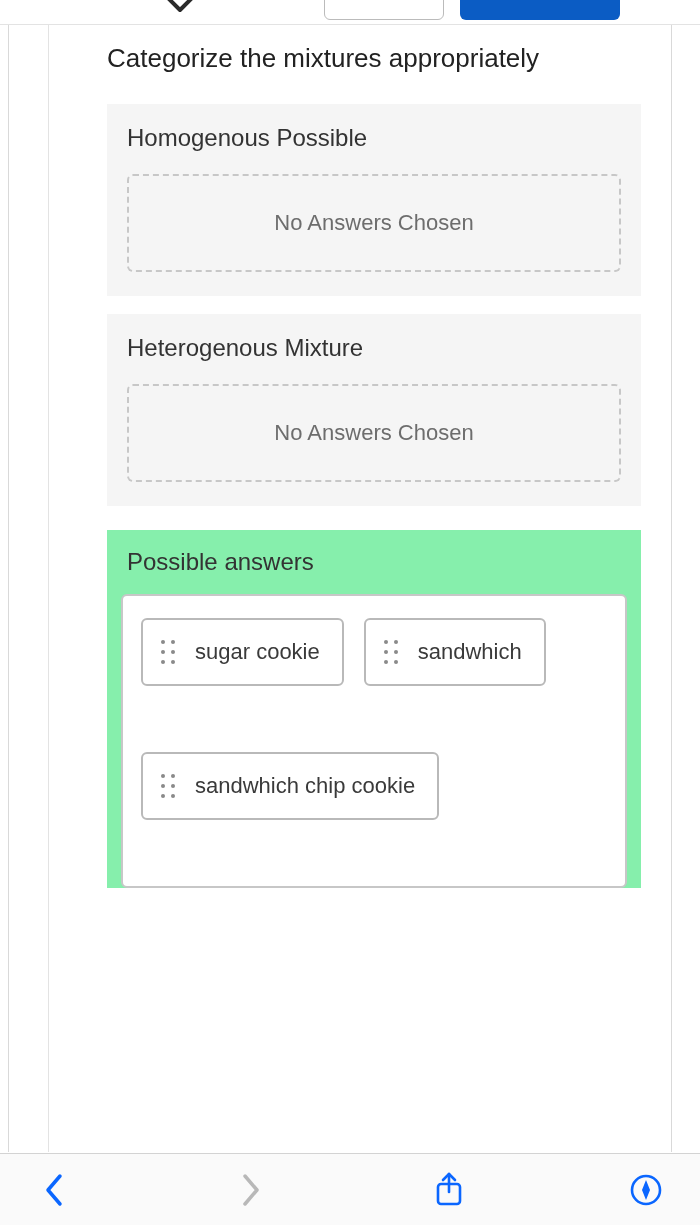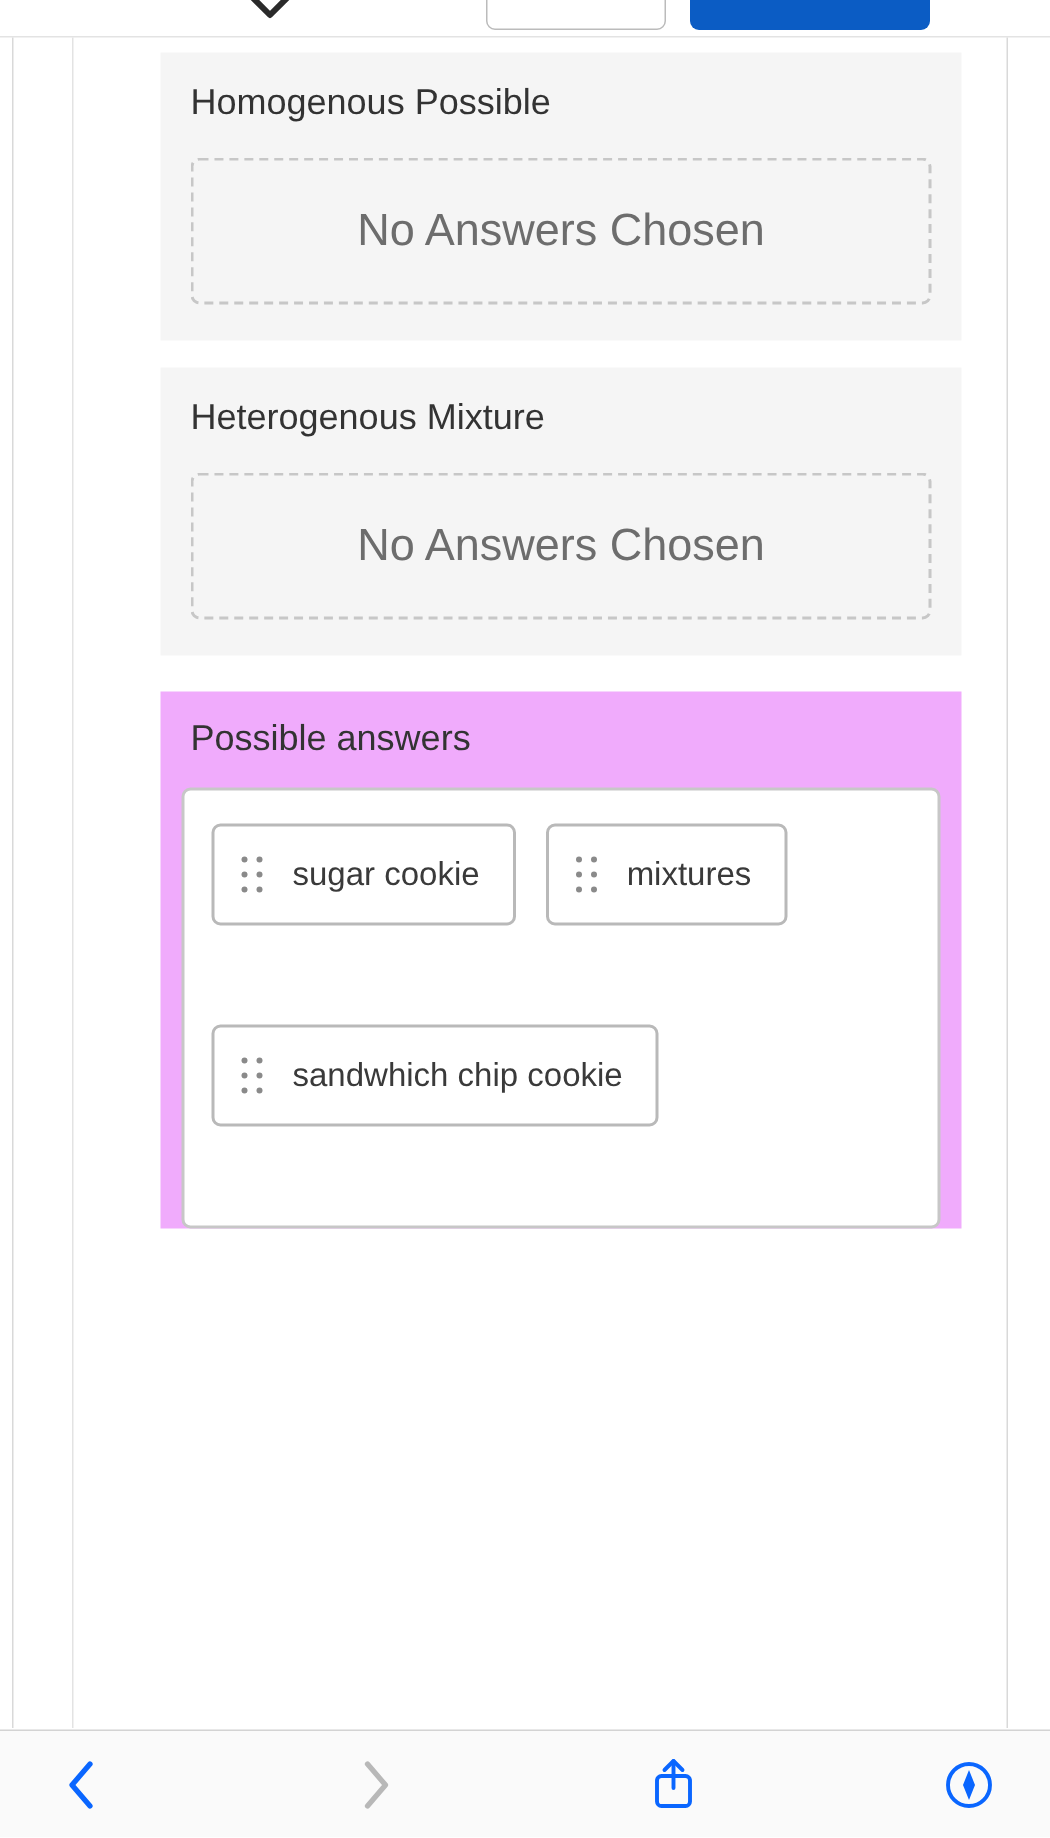--- a/index.html
+++ b/index.html
@@ -28,25 +28,25 @@
       background: #f5f5f5;
       padding: 20px 20px 24px 20px;
       margin-bottom: 18px;
     }
     .category-title { font-size: 24px; color: #333; margin-bottom: 22px; }
     .dropzone {
       border: 2px dashed #c7c7c7;
       border-radius: 6px;
       min-height: 98px;
       display: flex; align-items: center; justify-content: center;
-      color: #6d6d6d; font-size: 30px;
+      color: #6d6d6d; font-size: 22px;
       background: #f5f5f5;
     }
 
-    .possible-wrap { background: #f0abfc; padding: 18px 0 0 0; margin-top: 24px; }
+    .possible-wrap { background: #86efac; padding: 18px 0 0 0; margin-top: 24px; }
     .possible-title { font-size: 24px; color: #333; padding: 0 20px 18px 20px; }
     .answers-box {
       background: #fff;
       border: 2px solid #c7c7c7;
       border-radius: 6px;
       margin: 0 14px;
       padding: 22px 18px;
       display: flex; flex-wrap: wrap; gap: 22px 20px;
       align-content: flex-start;
     }
@@ -90,20 +90,21 @@
       </svg>
   </div>
   <div class="top-separator"></div>
 
   <div class="page-border-left"></div>
   <div class="page-border-right"></div>
   <div class="card-border-left"></div>
 
   <div class="content">
 
+    <div class="question">Categorize the mixtures appropriately</div>
 
     <div class="category">
       <div class="category-title">Homogenous Possible</div>
       <div class="dropzone">
         <span>No Answers Chosen</span>
       </div>
     </div>
 
     <div class="category">
       <div class="category-title">Heterogenous Mixture</div>
@@ -130,21 +131,21 @@
 
         <div class="chip" style="flex-basis:100%;max-width:max-content">
           <span class="grip">
               <span></span>
               <span></span>
               <span></span>
               <span></span>
               <span></span>
               <span></span>
             </span>
-          <span>mixtures</span>
+          <span>sandwhich</span>
         </div>
         <div style="flex-basis:100%;height:0;margin:-22px 0"></div>
 
         <div style="flex-basis:100%;height:0;margin:-22px 0"></div>
 
         <div class="chip">
           <span class="grip">
               <span></span>
               <span></span>
               <span></span>

